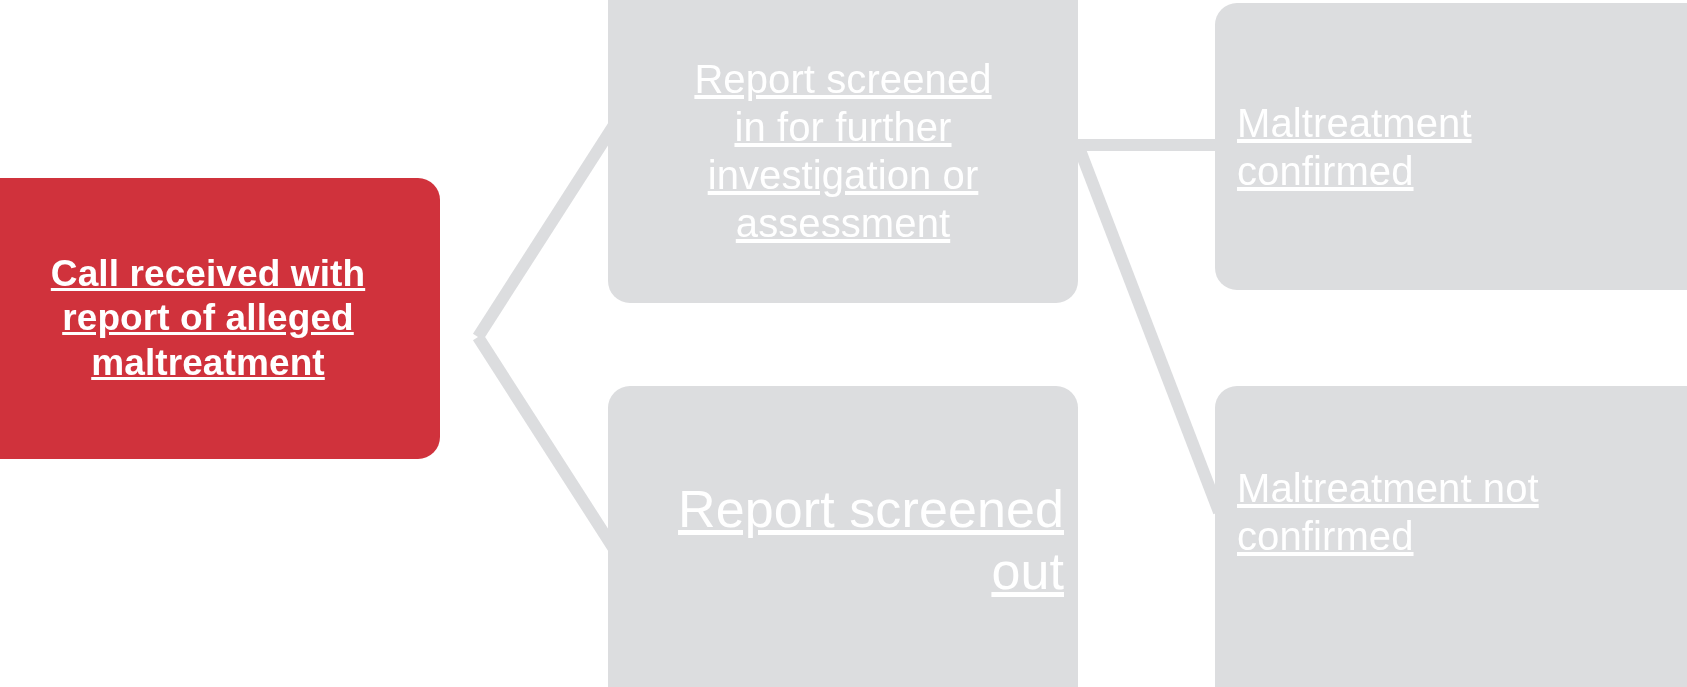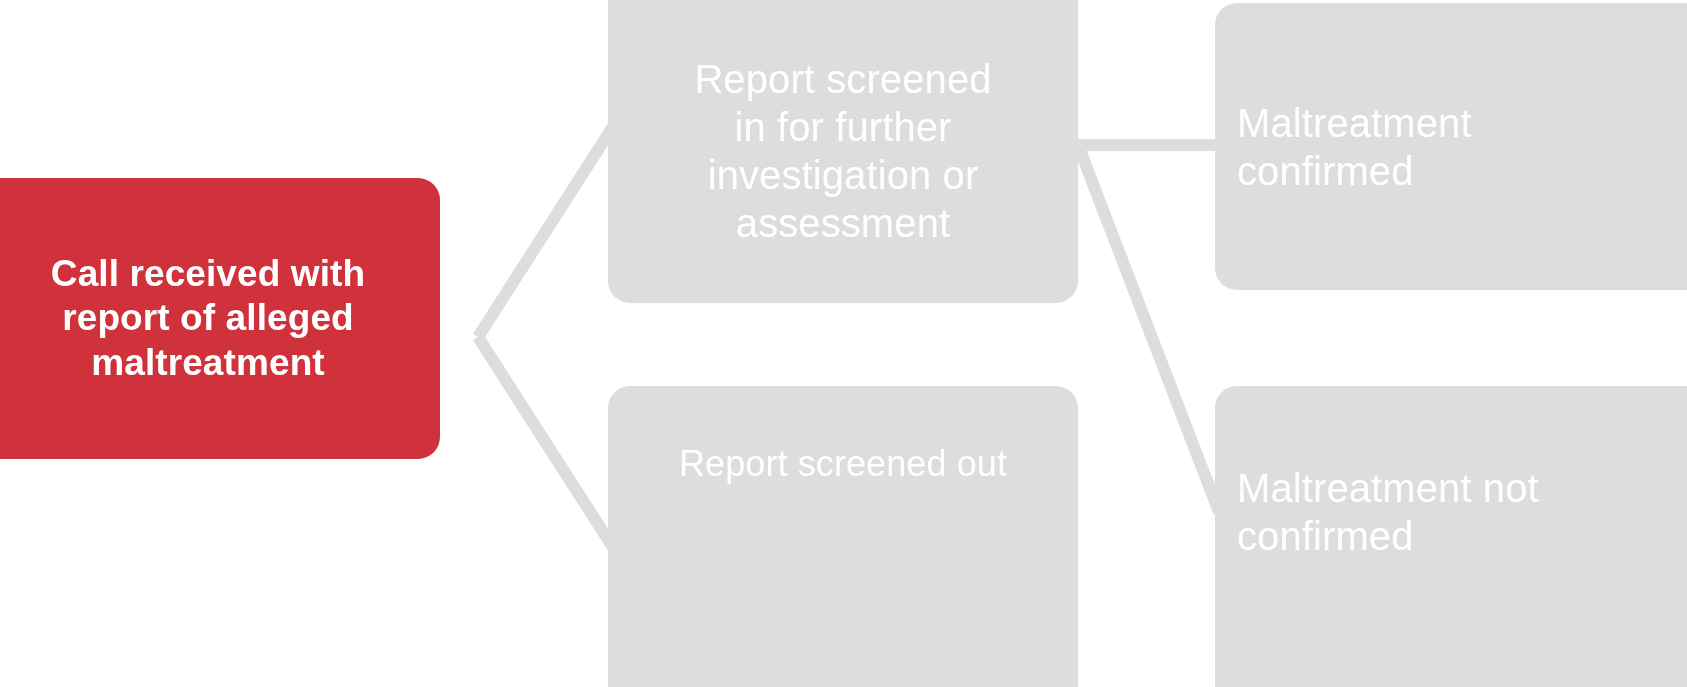--- a/index.html
+++ b/index.html
@@ -35,20 +35,21 @@
     color: #ffffff;
     border-radius: 22px;
     padding: 6px 14px;
   }
   .node-text {
     display: block;
     width: 100%;
     line-height: 1.20;
     font-weight: 400;
     letter-spacing: 0.1px;
+    text-decoration: underline;
   }
   
   #node-call {
     left: -24px;
     top: 178px;
     width: 464px;
     height: 281px;
     background: #d0323c;
     border-radius: 0 22px 22px 0;
   }
@@ -76,22 +77,23 @@
   #node-screened-out {
     left: 608px;
     top: 386px;
     width: 470px;
     height: 325px;
     border-radius: 22px 22px 0 0;
     align-items: flex-start;
     padding-top: 0;
   }
   #node-screened-out .node-text {
-    font-size: 36px;
-    padding-top: 56px;
+    font-size: 52px;
+    padding-top: 92px;
+    text-align: right;
   }
   #node-confirmed {
     left: 1215px;
     top: 3px;
     width: 500px;
     height: 287px;
     border-radius: 22px 0 0 22px;
   }
   #node-confirmed .node-text {
     font-size: 40px;

